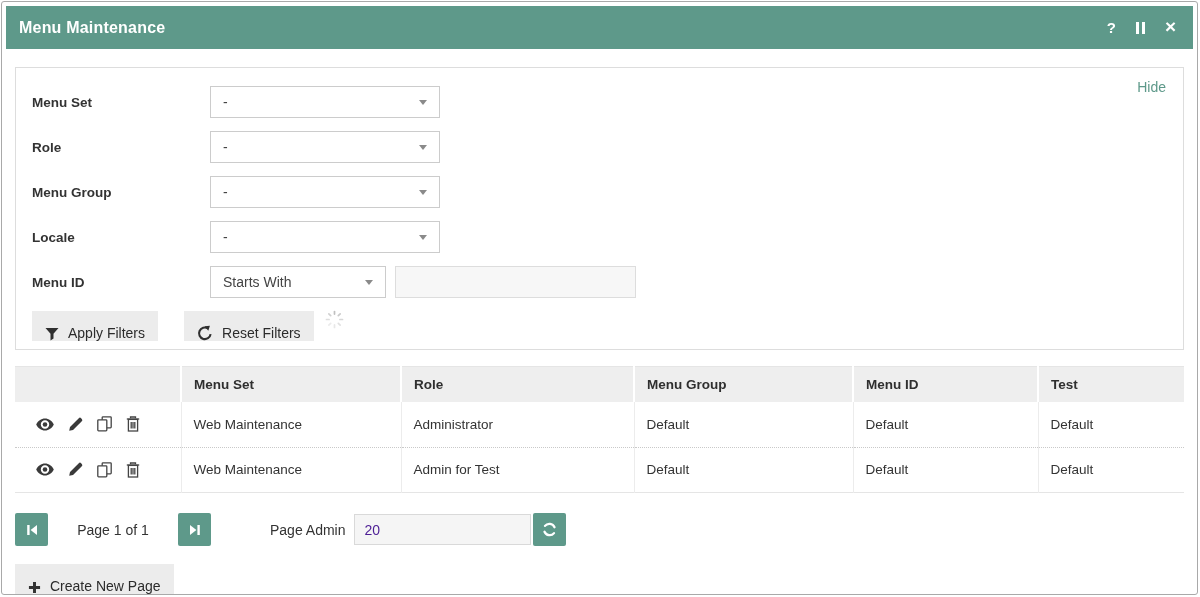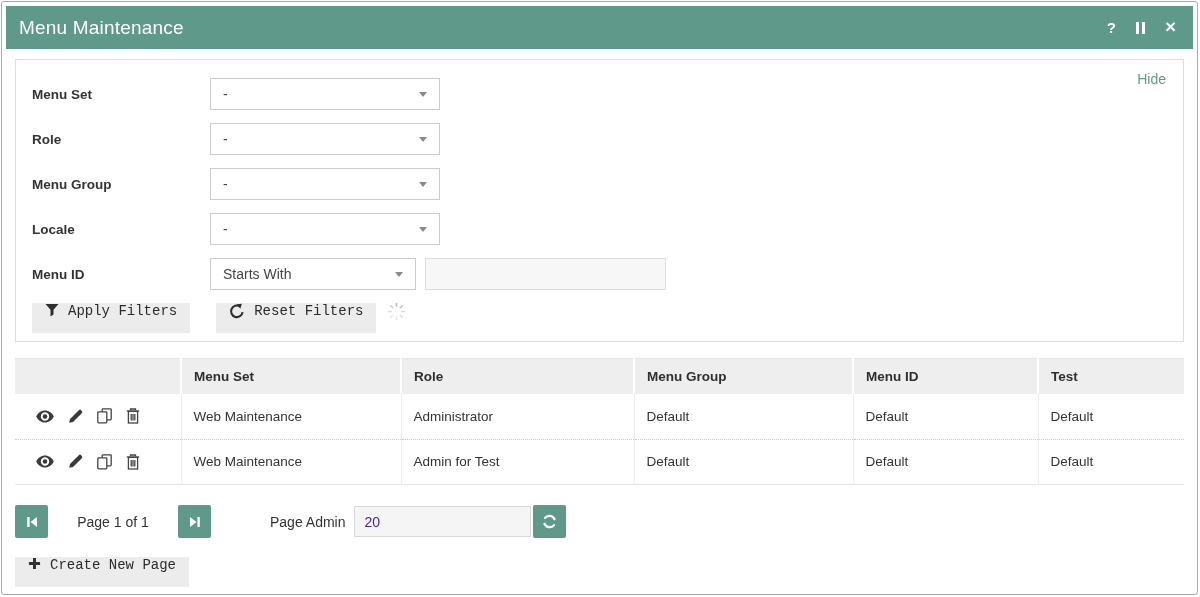--- a/index.html
+++ b/index.html
@@ -4,50 +4,50 @@
 <style>
   * { margin:0; padding:0; box-sizing:border-box; }
   html,body { width:1200px; height:597px; background:#fff;
               font-family:"Liberation Sans", sans-serif; color:#333; }
   .window { position:absolute; left:1px; top:1px; width:1197px; height:594px;
             border:1px solid #a9a9a9; border-radius:3px; background:#fff; }
   
   .titlebar { position:absolute; left:4px; top:4px; right:4px; height:43px;
               background:#5e998a; display:flex; align-items:center;
               padding:0 17px 0 13px; }
-  .title { font-size:19px; font-weight:normal; color:#fff; letter-spacing:.2px;text-align:center; }
+  .title { font-size:16px; font-weight:bold; color:#fff; letter-spacing:.2px;text-align:center; }
   .tb-controls { margin-left:auto; display:flex; align-items:center; gap:20px; }
   .tb-btn { color:#fff; font-weight:bold; font-size:15px; line-height:1;
             cursor:pointer; display:flex; align-items:center; }
   .pause-bars { display:flex; gap:3px; }
   .pause-bars i { display:block; width:3px; height:12px; background:#fff; }
   .close-glyph { font-size:19px; font-weight:bold; margin-top:-2px; }
   
   .content { position:absolute; left:4px; right:4px; top:47px; bottom:4px;
-             padding:10px 9px 0 9px; background:#fff; }
+             padding:18px 9px 0 9px; background:#fff; }
   
   .filter-panel { position:relative; border:1px solid #ddd; height:283px;
                   padding:18px 16px 0 16px; }
   .hide-link { position:absolute; top:11px; right:17px; font-size:14px;
                color:#5e998a; cursor:pointer; }
   .f-row { display:flex; align-items:center; height:32px; margin-bottom:13px; }
   .f-label { width:178px; font-weight:bold; font-size:13.5px; color:#333; }
   .select { width:230px; height:32px; border:1px solid #ccc; background:#fff;
             display:flex; align-items:center; justify-content:space-between;
             padding:0 12px; font-size:14px; color:#444; cursor:pointer; }
-  .select.narrow { width:206px; }
+  .select.narrow { width:176px; }
   .caret { width:0; height:0; border-left:4.5px solid transparent;
            border-right:4.5px solid transparent; border-top:5.5px solid #8a8a8a; }
   .text-input { width:241px; height:32px; border:1px solid #ddd; background:#f7f7f7;
                 margin-left:9px; padding:0 9px; font-size:14px;
                 font-family:"Liberation Sans", sans-serif; color:#333; }
   .btn-row { margin-top:10px; display:flex; align-items:flex-start; }
   .btn { height:30px; background:#ececec; border:none; display:inline-flex;
-         align-items:flex-start; gap:9px; padding:0 13px; font-size:14px;
-         color:#2b2b2b; cursor:pointer; font-family:Liberation Mono, monospace; }
+         align-items:flex-end; gap:9px; padding:0 13px; font-size:14px;
+         color:#2b2b2b; cursor:pointer; font-family:Liberation Sans, sans-serif; }
   .btn + .btn { margin-left:26px; }
   .spinner { margin-left:11px; margin-top:-1px; }
   
   table.grid { margin-top:16px; width:100%; border-collapse:collapse;
                table-layout:fixed; border-top:1px solid #e5e5e5; }
   .grid th { background:#eee; font-size:13.5px; font-weight:bold; text-align:left;
              padding:10px 12px; border-left:2px solid #fff; color:#2f2f2f; }
   .grid th:first-child { border-left:none; }
   .grid td { font-size:13.5px; color:#333; padding:0 12px; height:45px;
              border-left:1px solid #ececec; background:#fff;margin-left:44px; }

